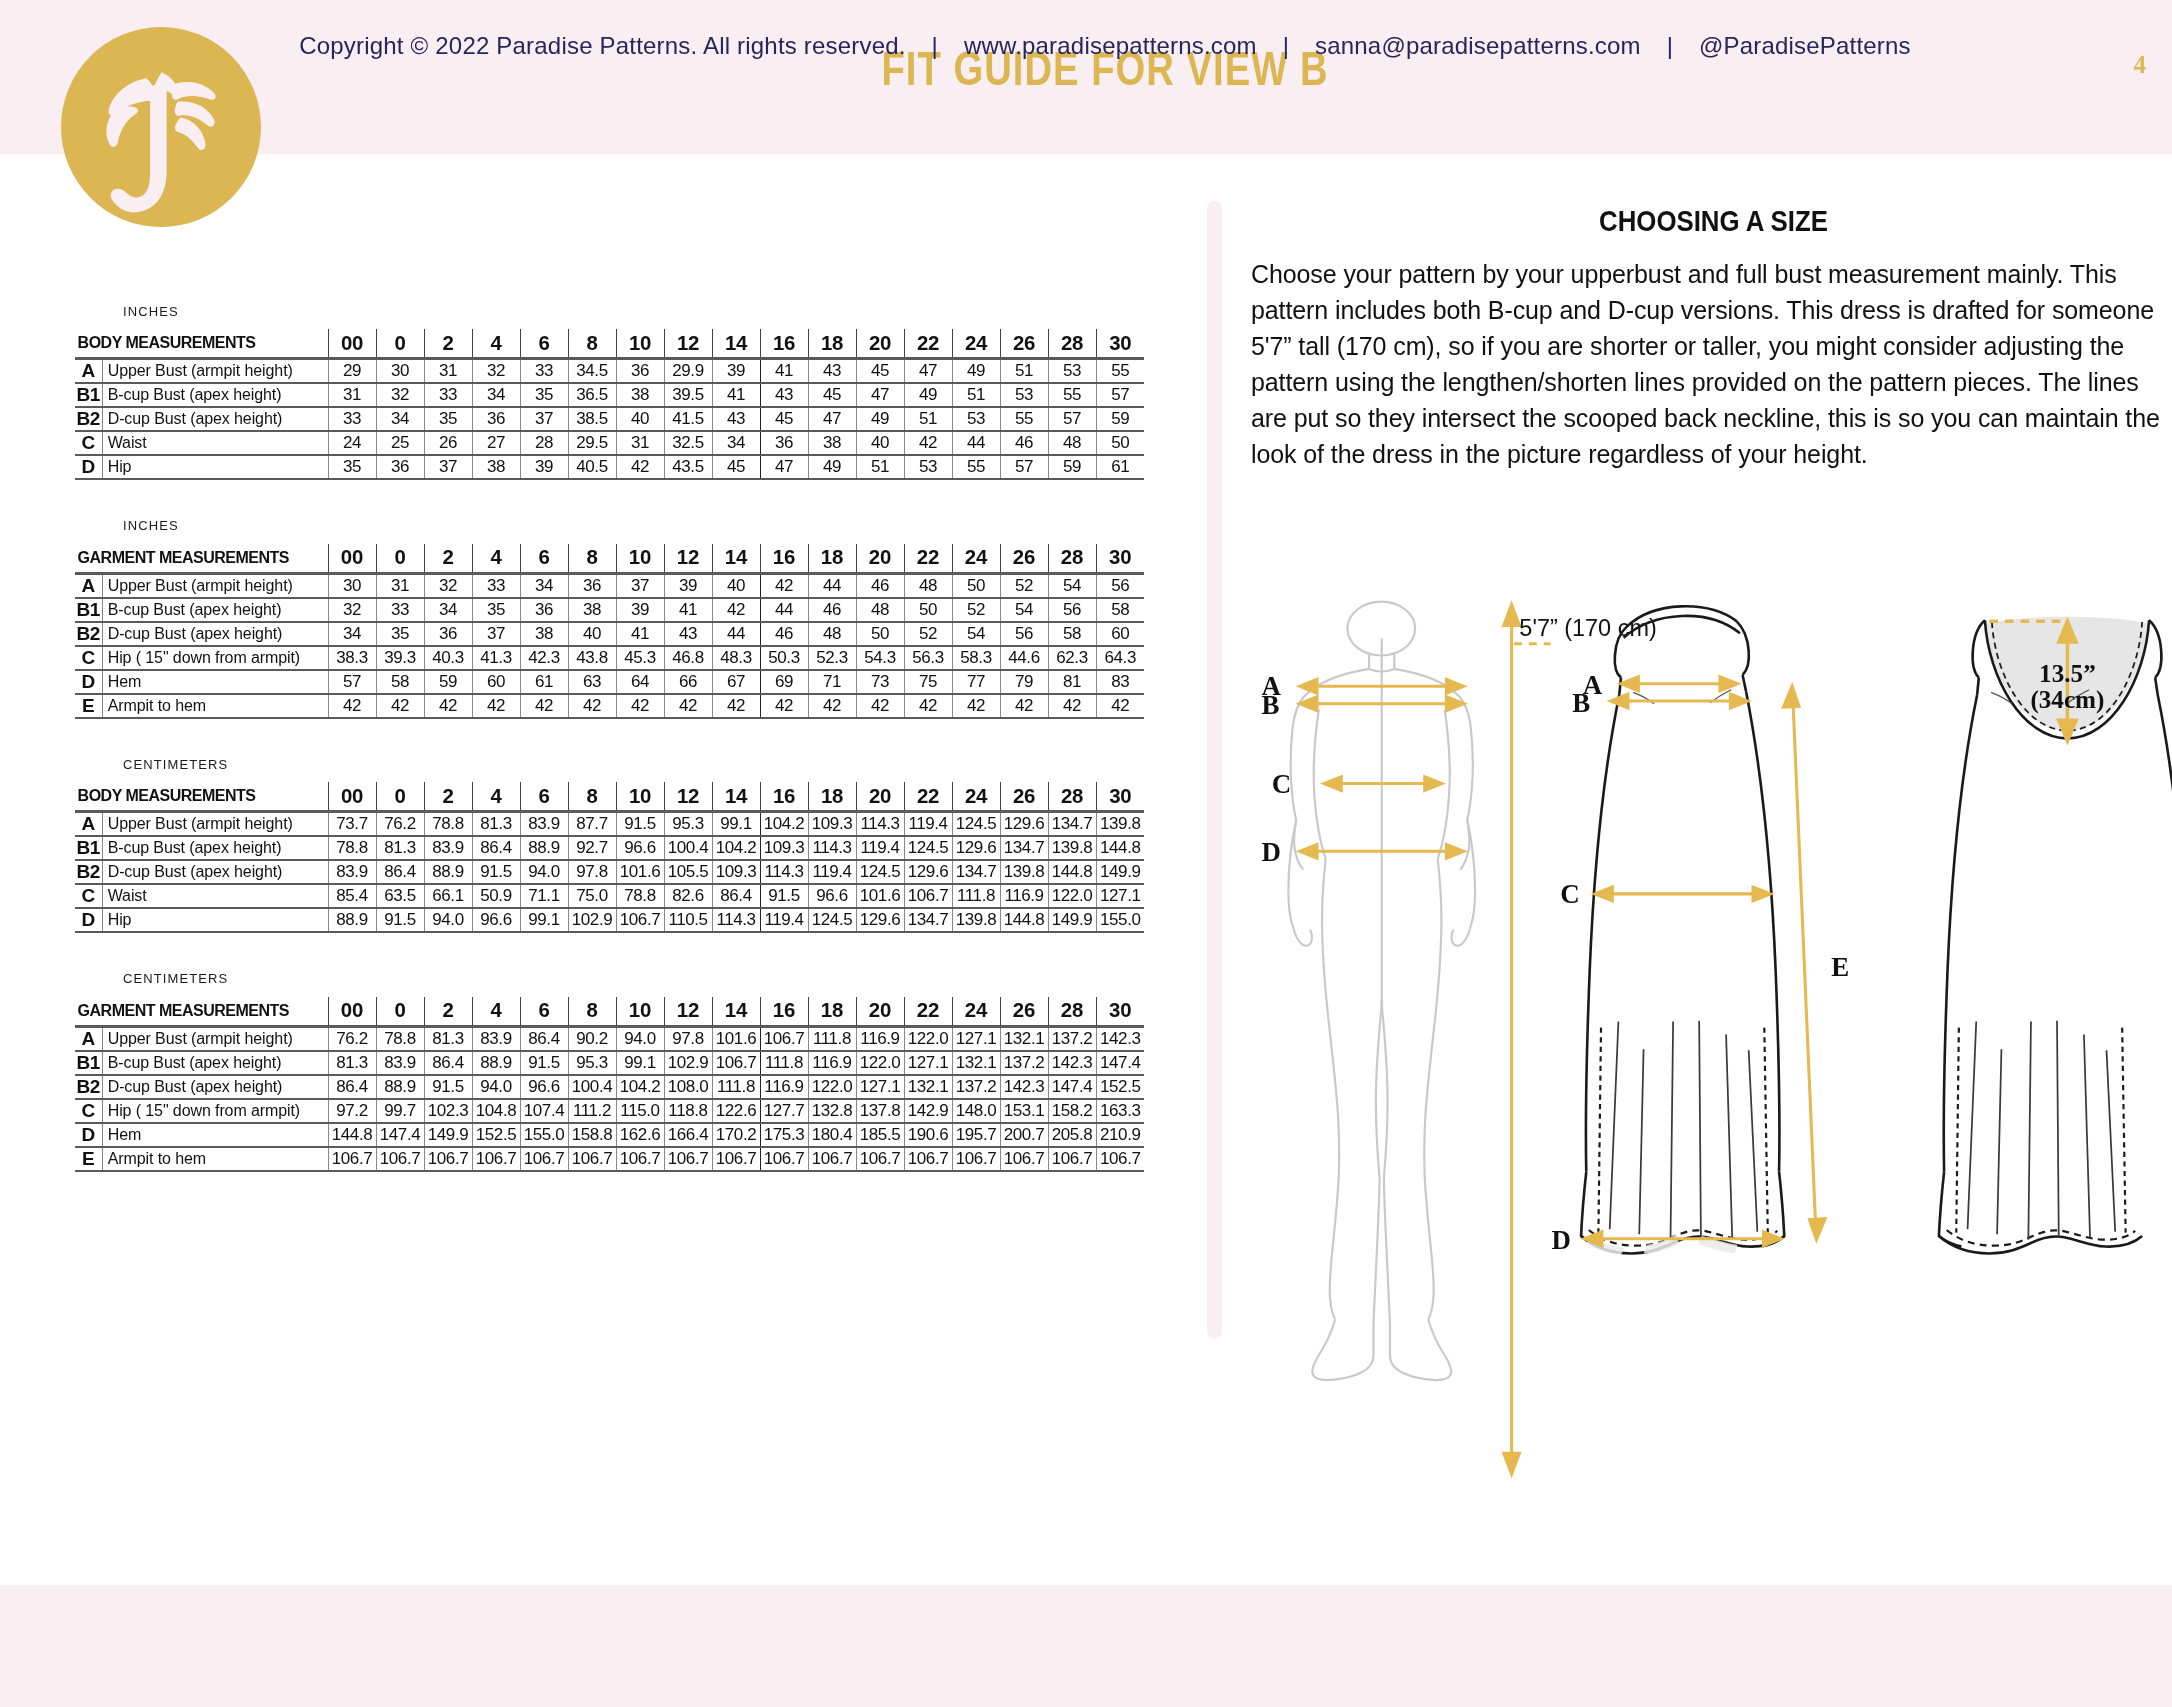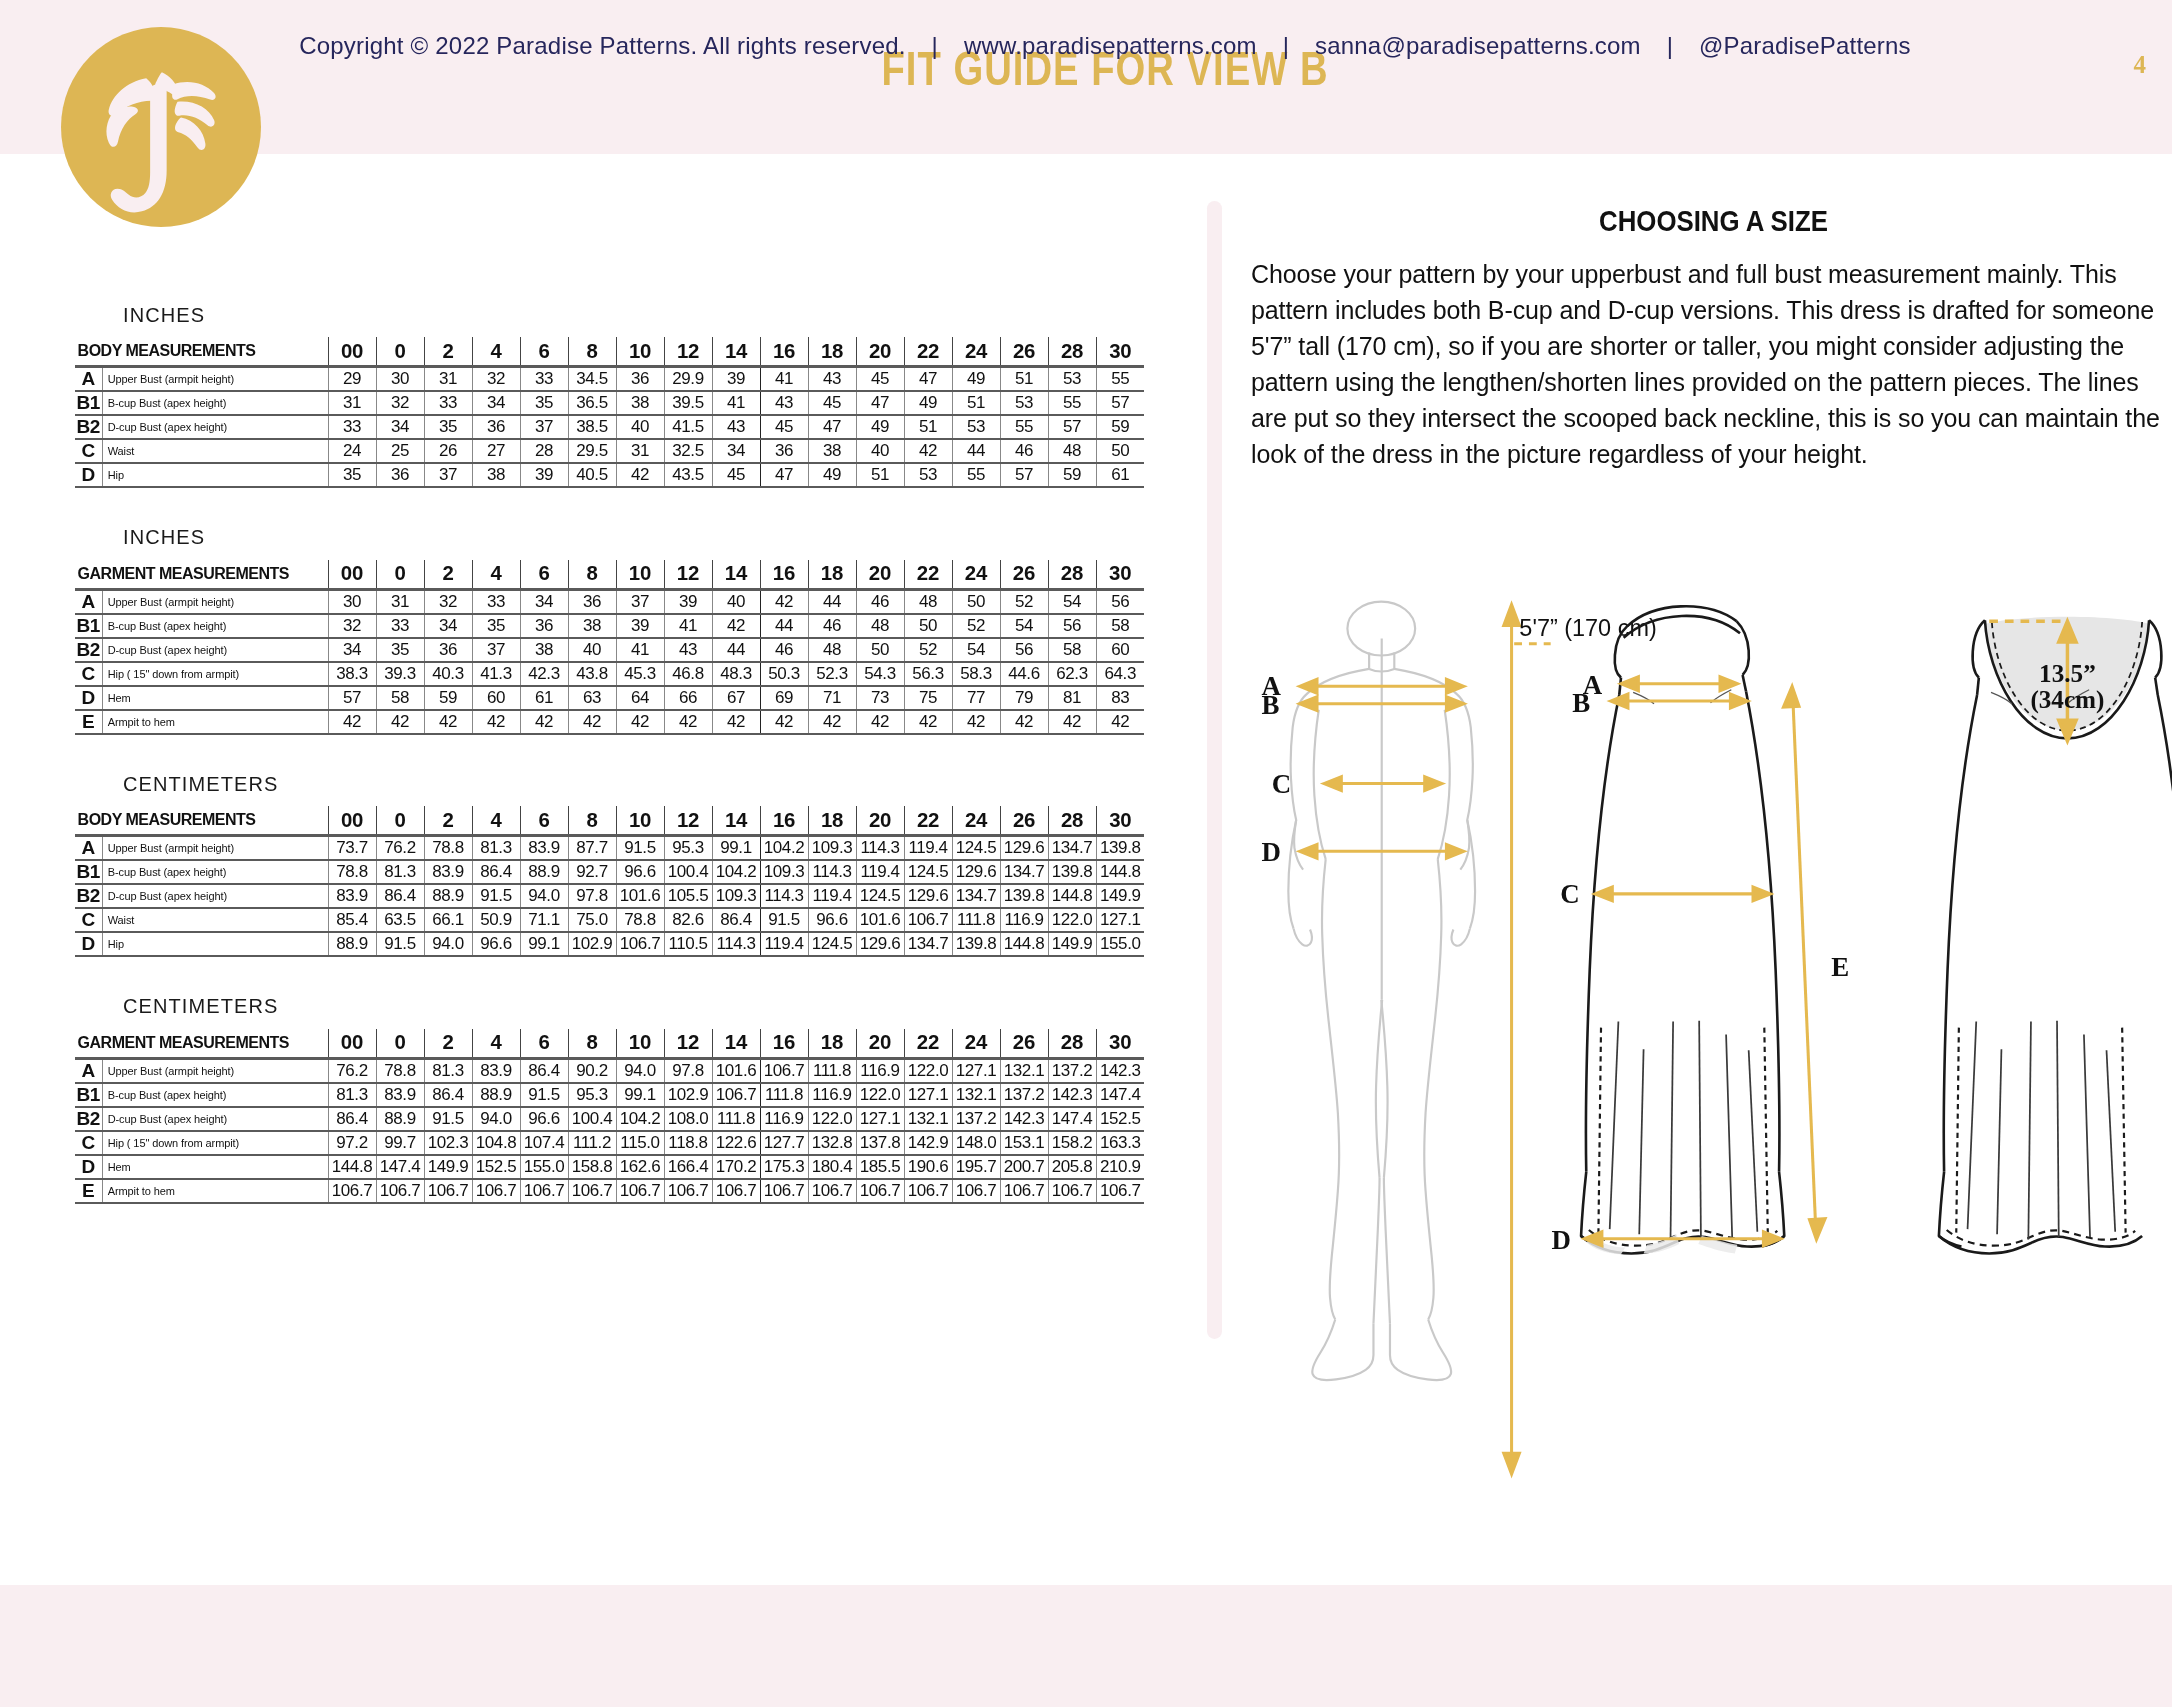--- a/index.html
+++ b/index.html
@@ -56,21 +56,21 @@
   .divider {
     position: absolute;
     left: 1207px; top: 201px;
     width: 14.8px; height: 1138px;
     background: #f9eef1;
     border-radius: 7.4px;
   }
 
   
   .unit-label {
-    font-size: 20px;
+    font-size: 13px;
     letter-spacing: 1.1px;
     color: #1a1a1a;
     font-weight: 300;
     margin-left: 123px;
     margin-bottom: 10.4px;
   }
   table.measure {
     border-collapse: collapse;
     margin-left: 75px;
     width: 1056px;
@@ -104,21 +104,21 @@
   }
   table.measure thead th.sizecol { border-left: 0.9px solid #444; }
   table.measure thead th.sizecol.heavy { border-left: 0.9px solid #444; }
 
   table.measure tbody td { font-size: 18px; border-left: 0.9px solid #888; }
   table.measure tbody td.letter {
     font-weight: bold; font-size: 19px; border-left: none;
     letter-spacing: -0.4px;
   }
   table.measure tbody td.desc {
-    text-align: left; font-size: 11px; padding-left: 5.2px;
+    text-align: left; font-size: 16px; padding-left: 5.2px;
     letter-spacing: -0.1px; white-space: nowrap;
   }
   table.measure tbody tr { border-bottom: 2.6px solid #5a5a5a; }
   table.measure tbody tr:last-child { border-bottom: 2.6px solid #5a5a5a; }
   table.measure tbody td.v { font-size: 17px; letter-spacing: -0.4px; }
   .tbl-wrap { margin-bottom: 38px; }
 
   
   .choosing-title {
     text-align: center;

